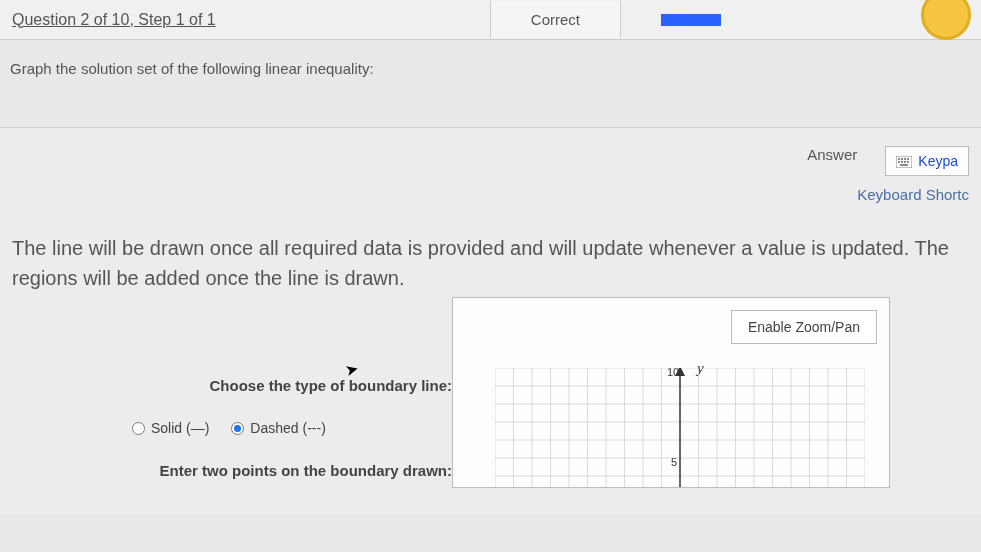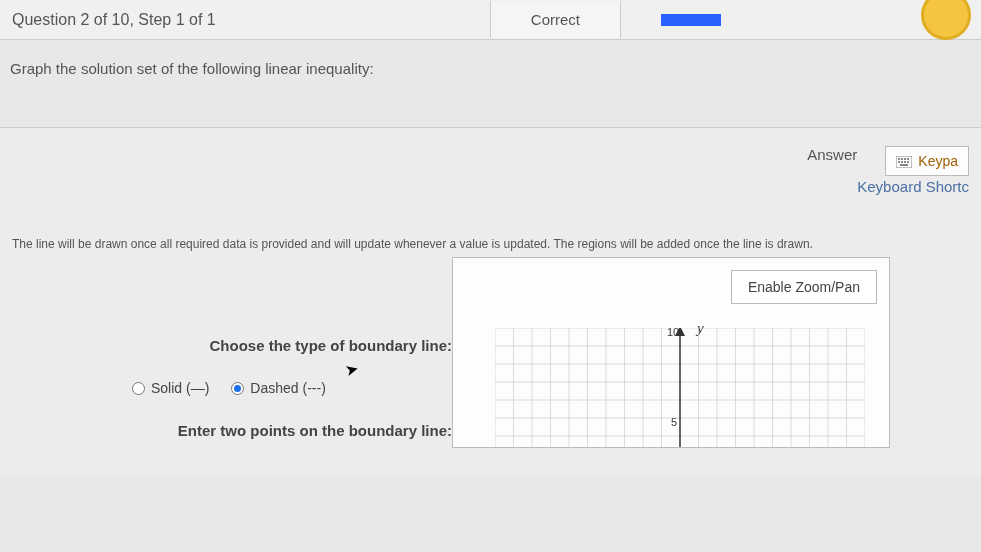--- a/index.html
+++ b/index.html
@@ -18,20 +18,21 @@
       border-bottom: 1px solid #ccc;
       background: #f0f0f0;
       height: 40px;
     }
     .question-info {
       padding: 8px 12px;
       font-size: 16px;
       color: #555;
       font-weight: 500;
       flex: 1;
+      text-decoration: underline;
     }
     .correct-tab {
       padding: 10px 40px;
       background: #f5f5f5;
       border-left: 1px solid #ccc;
       border-right: 1px solid #ccc;
       font-size: 15px;
       color: #555;
       margin-right: 40px;
     }
@@ -86,36 +87,36 @@
       text-align: right;
     }
     .keypad-btn {
       display: inline-flex;
       align-items: center;
       gap: 6px;
       border: 1px solid #bbb;
       background: #fdfdfd;
       padding: 6px 10px;
       font-size: 14px;
-      color: #a16207;
+      color: #1d4ed8;
     }
     .keypad-icon {
       width: 16px;
       height: 12px;
       display: inline-block;
     }
     .kb-shortcut {
       font-size: 15px;
       color: #4a6fa5;
-      margin-top: 2px;
+      margin-top: 10px;
     }
     .instruction-text {
-      font-size: 12px;
-      color: #555;
-      margin-top: 40px;
+      font-size: 20px;
+      color: #555;
+      margin-top: 30px;
       line-height: 1.5;
     }
     .work-area {
       display: flex;
       margin-top: 4px;
     }
     .controls-col {
       width: 440px;
       padding-top: 80px;
       padding-left: 100px;
@@ -264,21 +265,21 @@
       <div class="radio-row">
         <label class="radio-opt">
           <span class="radio-circle"></span>
           <span>Solid (—)</span>
         </label>
         <label class="radio-opt">
           <span class="radio-circle selected"></span>
           <span>Dashed (---)</span>
         </label>
       </div>
-      <div class="control-heading">Enter two points on the boundary line:</div>
+      <div class="control-heading">Enter two points on the boundary drawn:</div>
     </div>
 
     <div class="graph-col">
       <div class="graph-box">
         <button class="zoom-btn">Enable Zoom/Pan</button>
         <span class="axis-label-y">y</span>
         <span class="tick-10">10</span>
         <span class="tick-5">5</span>
         <svg class="grid-svg" width="370" height="180">
           <g stroke="#bbb" stroke-width="0.5">

